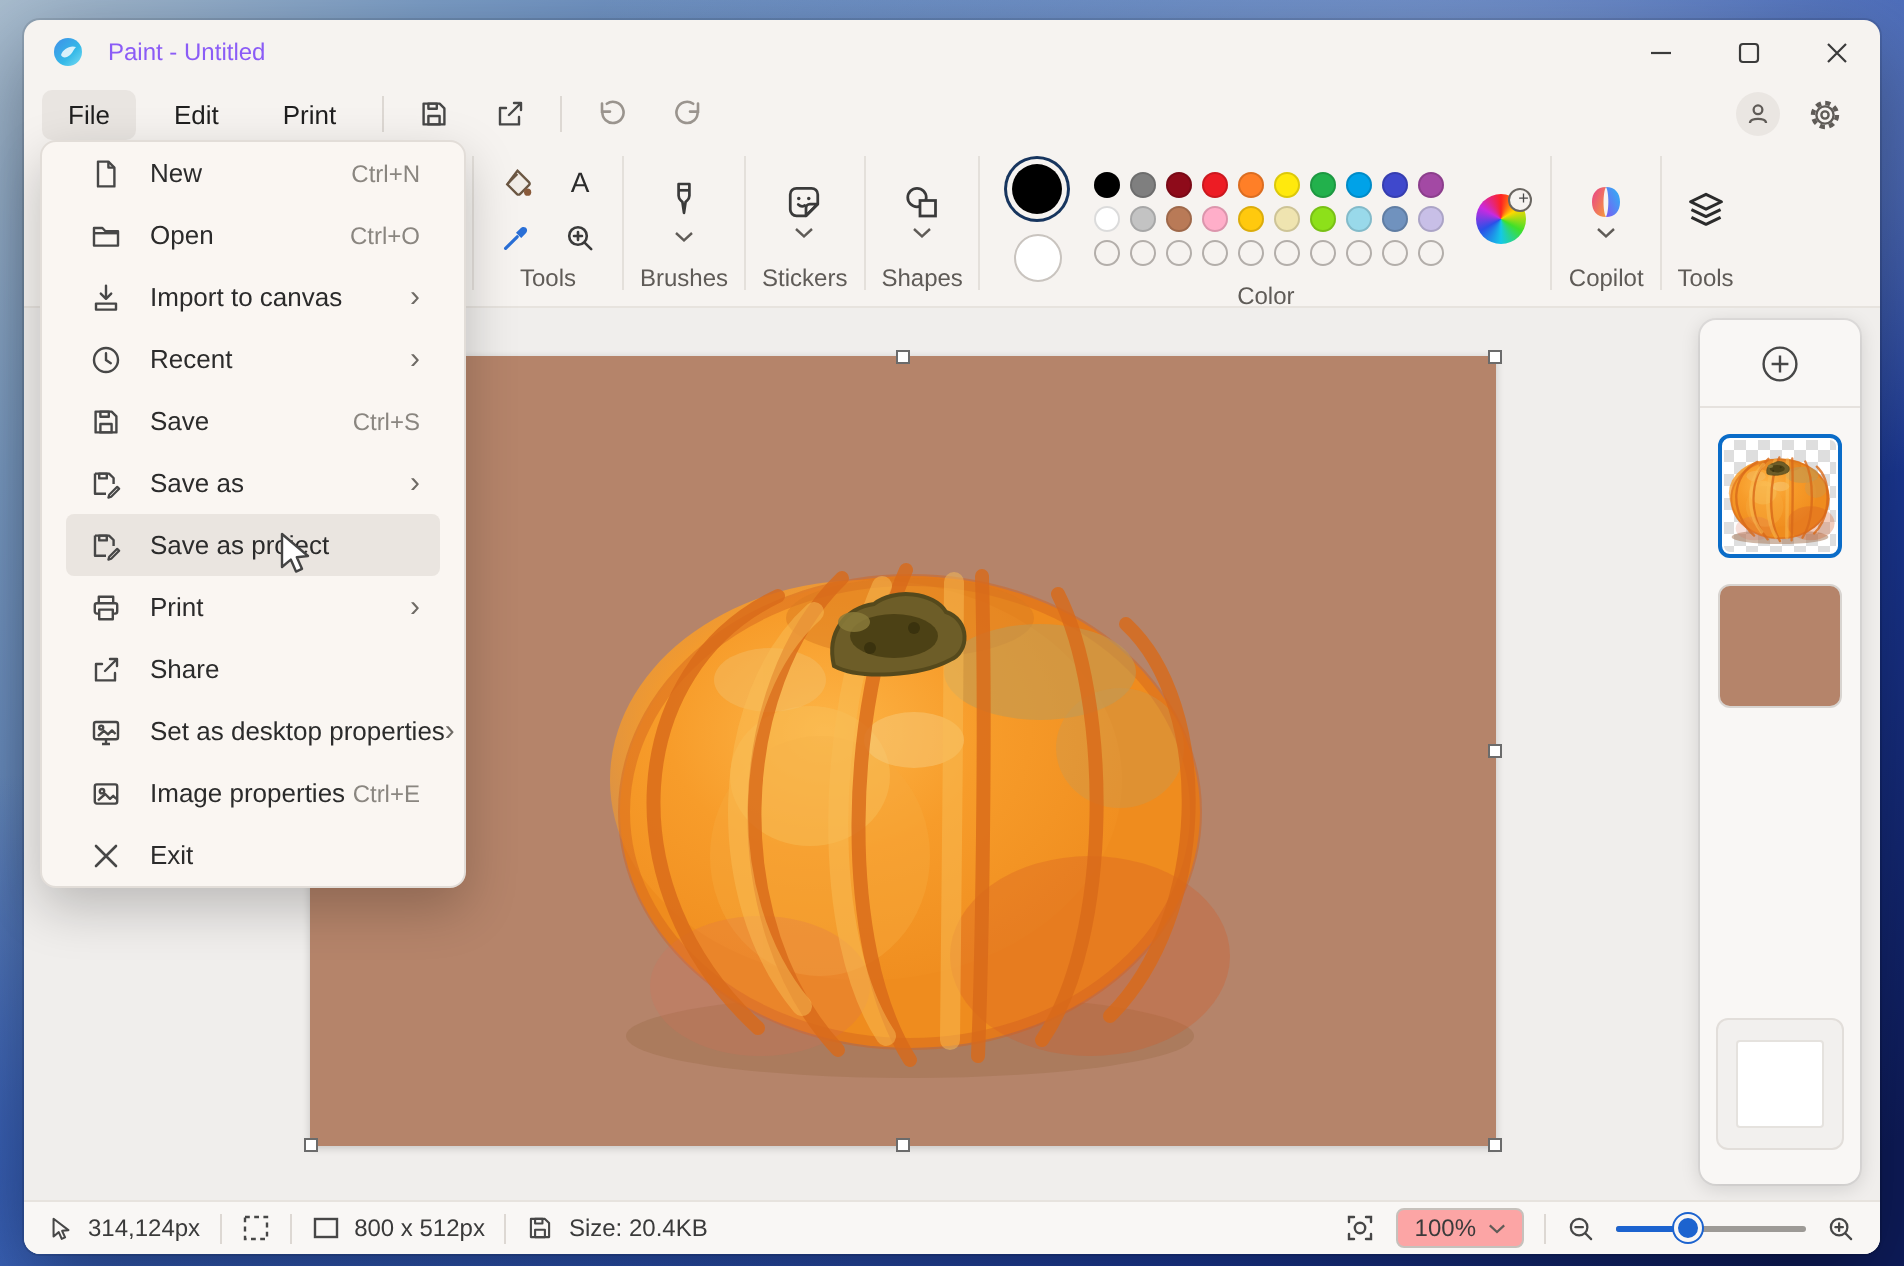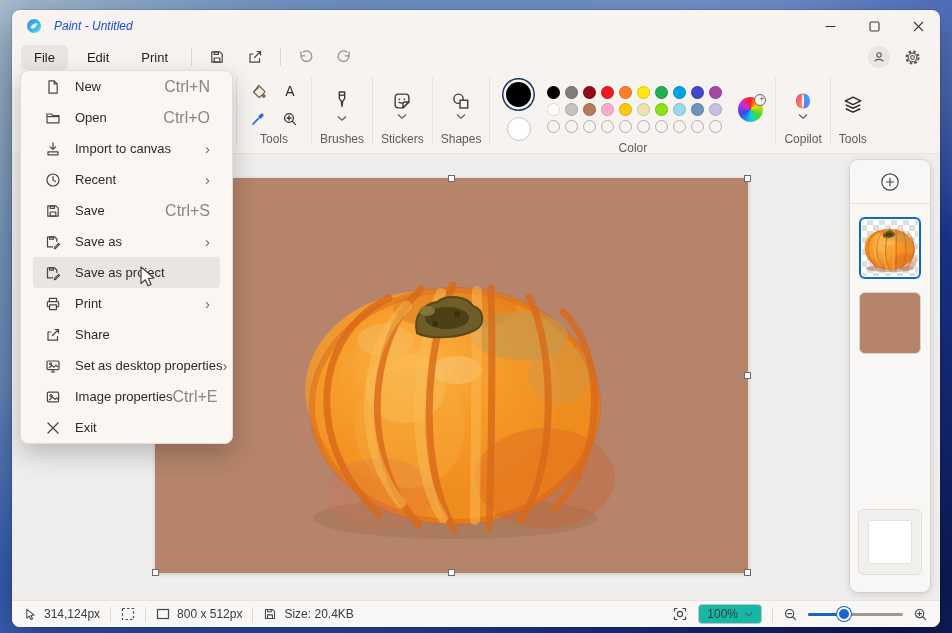--- a/index.html
+++ b/index.html
@@ -14,21 +14,21 @@
 
   
   .window { position:absolute; left:12px; top:10px; width:928px; height:617px;
     background:#f6f3f0; border-radius:8px; overflow:visible;
     box-shadow:0 14px 44px rgba(0,0,0,.38), 0 0 0 1px rgba(0,0,0,.10);
     display:flex; flex-direction:column; }
 
   
   .titlebar { height:32px; display:flex; align-items:center; padding-left:14px; flex:0 0 auto; }
   .app-logo { width:16px; height:16px; margin-right:12px; }
-  .title-text { font-size:12px; color:#1d4ed8;font-style:italic; }
+  .title-text { font-size:12px; color:#8b5cf6; }
   .win-controls { margin-left:auto; display:flex; height:32px; }
   .win-btn { width:44px; height:32px; display:flex; align-items:center; justify-content:center; }
   .win-btn svg { display:block; }
 
   
   .menubar { height:30px; display:flex; align-items:center; padding:0 9px; flex:0 0 auto; }
   .mb-item { font-size:13px; color:#1f1f1f; padding:5px 13px; border-radius:5px; }
   .mb-item.active { background:#e9e5e1; }
   .mb-item + .mb-item { margin-left:6px; }
   .mb-divider { width:1px; height:18px; background:#ddd8d3; margin:0 10px; }
@@ -89,36 +89,36 @@
     background:#f2f0ee; border:1px solid #e2deda; display:flex; align-items:center; justify-content:center; }
   .lp-bg-inner { width:44px; height:44px; background:#fff; border:1px solid #e5e2de; border-radius:2px; }
 
   
   .statusbar { height:27px; flex:0 0 auto; background:#f9f7f5; border-top:1px solid #e7e3de;
     border-radius:0 0 8px 8px; display:flex; align-items:center; padding:0 12px; font-size:12px; color:#3a3a3a; }
   .sb-group { display:flex; align-items:center; gap:7px; padding:0 10px;justify-content:flex-end; }
   .sb-divider { width:1px; height:15px; background:#ddd8d3; }
   .sb-right { margin-left:auto; display:flex; align-items:center; gap:10px; }
   .zoom-box { display:flex; align-items:center; gap:6px; border:1px solid #c6c1bc; border-radius:4px;
-    padding:2px 8px; background:#14b8a6; }
+    padding:2px 8px; background:#fca5a5; }
   .slider { position:relative; width:95px; height:14px; }
   .slider .track { position:absolute; top:6px; left:0; width:100%; height:3px; border-radius:2px; background:#9d9a96; }
   .slider .fill { position:absolute; top:6px; left:0; width:38%; height:3px; border-radius:2px; background:#1c63cf; }
   .slider .thumb { position:absolute; top:0; left:calc(38% - 7px); width:14px; height:14px; border-radius:50%;
     background:#1c63cf; border:2px solid #f9f7f5; box-shadow:0 0 0 1px #1c63cf; }
 
   
   .file-menu { position:absolute; left:8px; top:60px; width:213px; z-index:40;
     background:#faf6f2; border:1px solid #e2ddd8; border-radius:8px;
     box-shadow:0 10px 26px rgba(0,0,0,.22); padding:0; }
   .menu-item { height:31px; display:flex; align-items:center; margin:0 12px; padding:0 10px 0 12px; border-radius:4px; }
   .menu-item.highlighted { background:#eae5e0; }
   .mi-icon { width:16px; height:16px; margin-right:14px; flex:0 0 auto; display:flex; align-items:center; justify-content:center; }
   .mi-label { font-size:13px; color:#2b2b2b; white-space:nowrap; }
-  .mi-right { margin-left:auto; font-size:16px; color:#8a8680; }
+  .mi-right { margin-left:auto; font-size:12px; color:#8a8680; }
   .mi-right.chevron { font-size:15px; color:#6f6b66; line-height:1; }
 
   .cursor { position:absolute; left:127px; top:256px; z-index:60; }
 
   svg.ic { display:block; }
 </style>
 </head>
 <body>
 
 <svg width="0" height="0" style="position:absolute">

